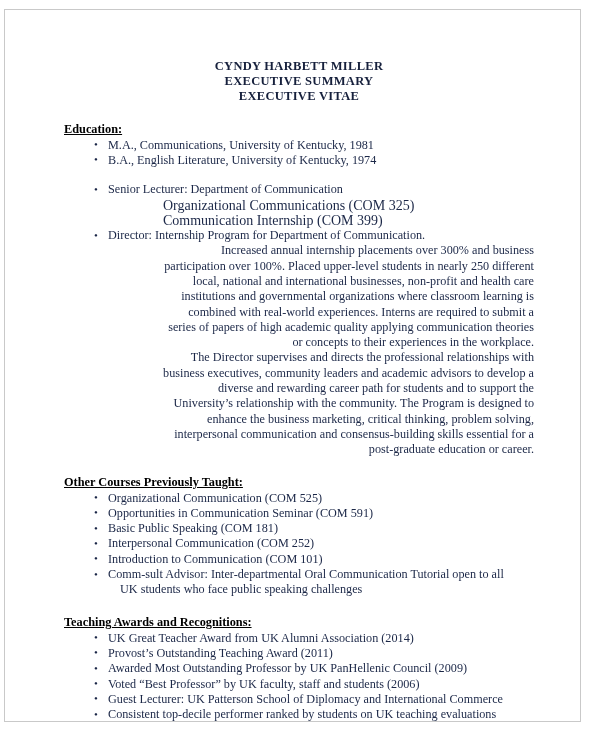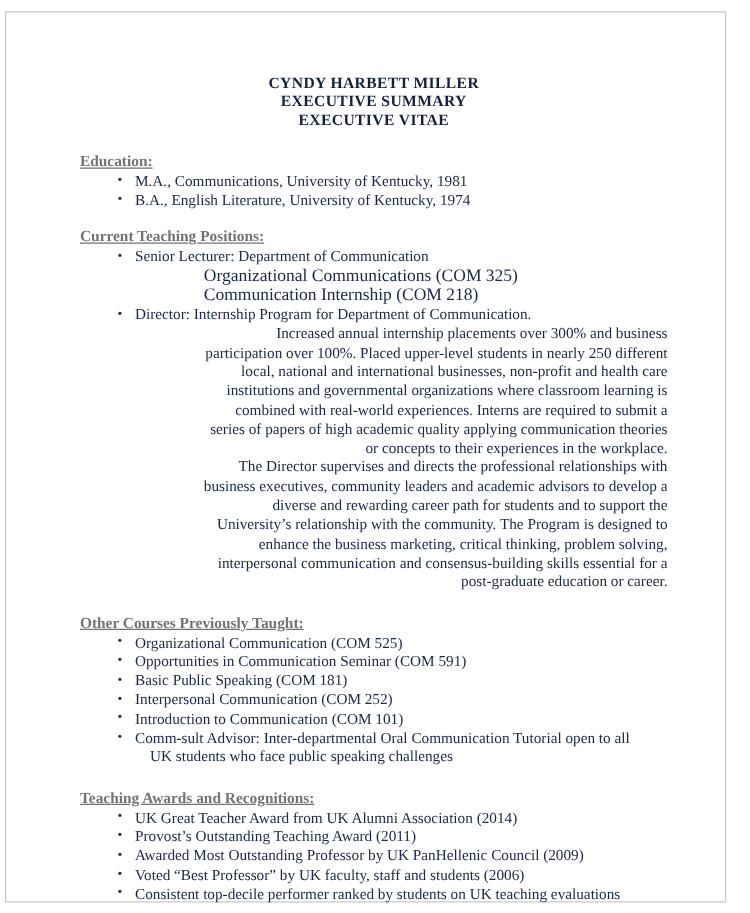--- a/index.html
+++ b/index.html
@@ -48,21 +48,21 @@
   .section {
     margin-top: 0;
   }
   .section-gap-lg { margin-top: 17px; }
   .section-gap-md { margin-top: 14px; }
 
   .section-heading {
     font-weight: bold;
     font-size: 12.3px;
     line-height: 15px;
-    color: #737373;
+    color: #000000;
     display: block;
     margin: 0 0 1px 0;
   }
   .section-heading span {
     text-decoration: underline;
     text-underline-offset: 1px;
   }
 
   ul.bullets {
     list-style: none;
@@ -129,26 +129,25 @@
 
     <div class="section section-gap-lg">
       <div class="section-heading"><span>Education:</span></div>
       <ul class="bullets">
         <li>M.A., Communications, University of Kentucky, 1981</li>
         <li>B.A., English Literature, University of Kentucky, 1974</li>
       </ul>
     </div>
 
     <div class="section section-gap-md">
-      <div class="section-heading"><span>Current Teaching Positions:</span></div>
       <ul class="bullets">
         <li>Senior Lecturer: Department of Communication</li>
       </ul>
       <div class="subline">Organizational Communications (COM 325)</div>
-      <div class="subline">Communication Internship (COM 218)</div>
+      <div class="subline">Communication Internship (COM 399)</div>
       <ul class="bullets">
         <li>Director: Internship Program for Department of Communication.</li>
       </ul>
       <div class="subpara">
         <p>Increased annual internship placements over 300% and business participation over 100%.  Placed upper-level students in nearly 250 different local, national and international businesses, non-profit and health care institutions and governmental organizations where classroom learning is combined with real-world experiences.  Interns are required to submit a series of papers of high academic quality applying communication theories or concepts to their experiences in the workplace.</p>
         <p>The Director supervises and directs the professional relationships with business executives, community leaders and academic advisors to develop a diverse and rewarding career path for students and to support the University’s relationship with the community.  The Program is designed to enhance the business marketing, critical thinking, problem solving, interpersonal communication and consensus-building skills essential for a post-graduate education or career.</p>
       </div>
     </div>
 
     <div class="section section-gap-lg">
@@ -166,18 +165,19 @@
       </ul>
     </div>
 
     <div class="section section-gap-lg">
       <div class="section-heading"><span>Teaching Awards and Recognitions:</span></div>
       <ul class="bullets">
         <li>UK Great Teacher Award from UK Alumni Association (2014)</li>
         <li>Provost’s Outstanding Teaching Award (2011)</li>
         <li>Awarded Most Outstanding Professor by UK PanHellenic Council (2009)</li>
         <li>Voted “Best Professor” by UK faculty, staff and students (2006)</li>
+        <li>Guest Lecturer: UK Patterson School of Diplomacy and International Commerce</li>
         <li>Consistent top-decile performer ranked by students on UK teaching evaluations</li>
       </ul>
     </div>
 
   </div>
 </div>
 
 </body></html>

